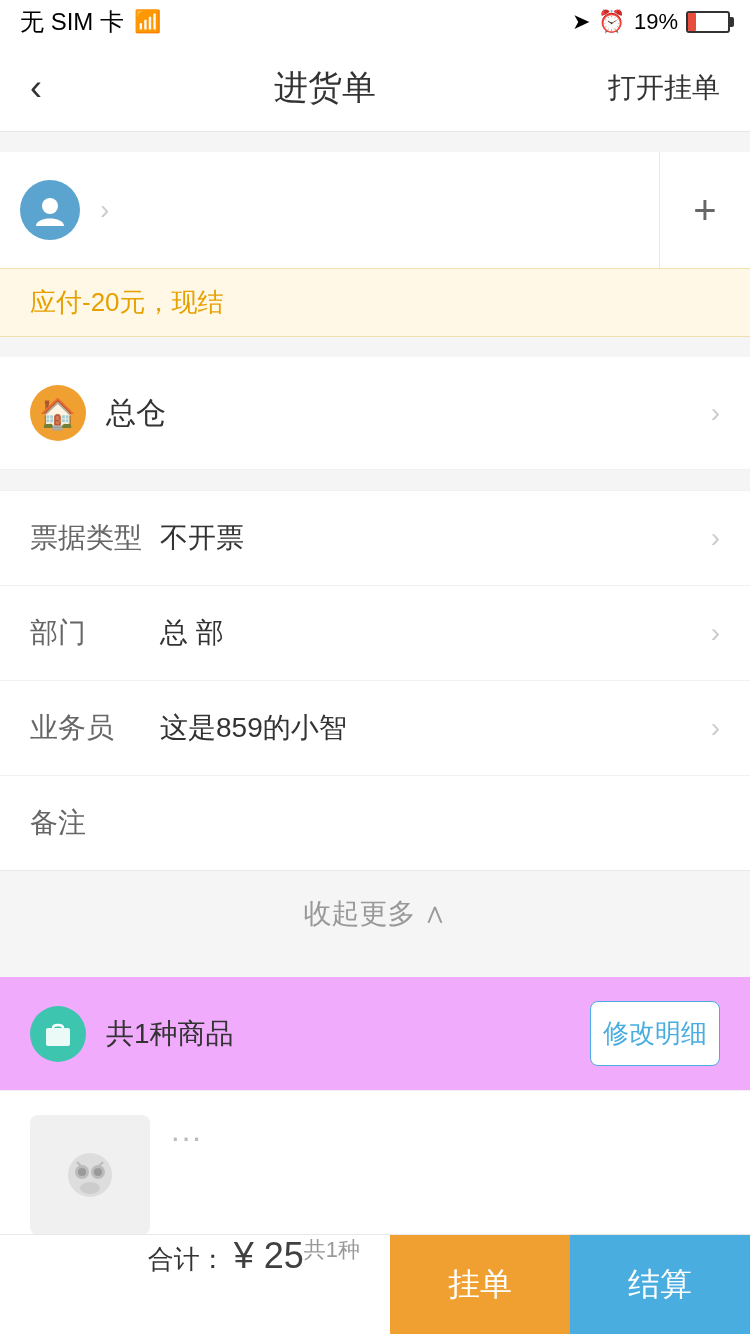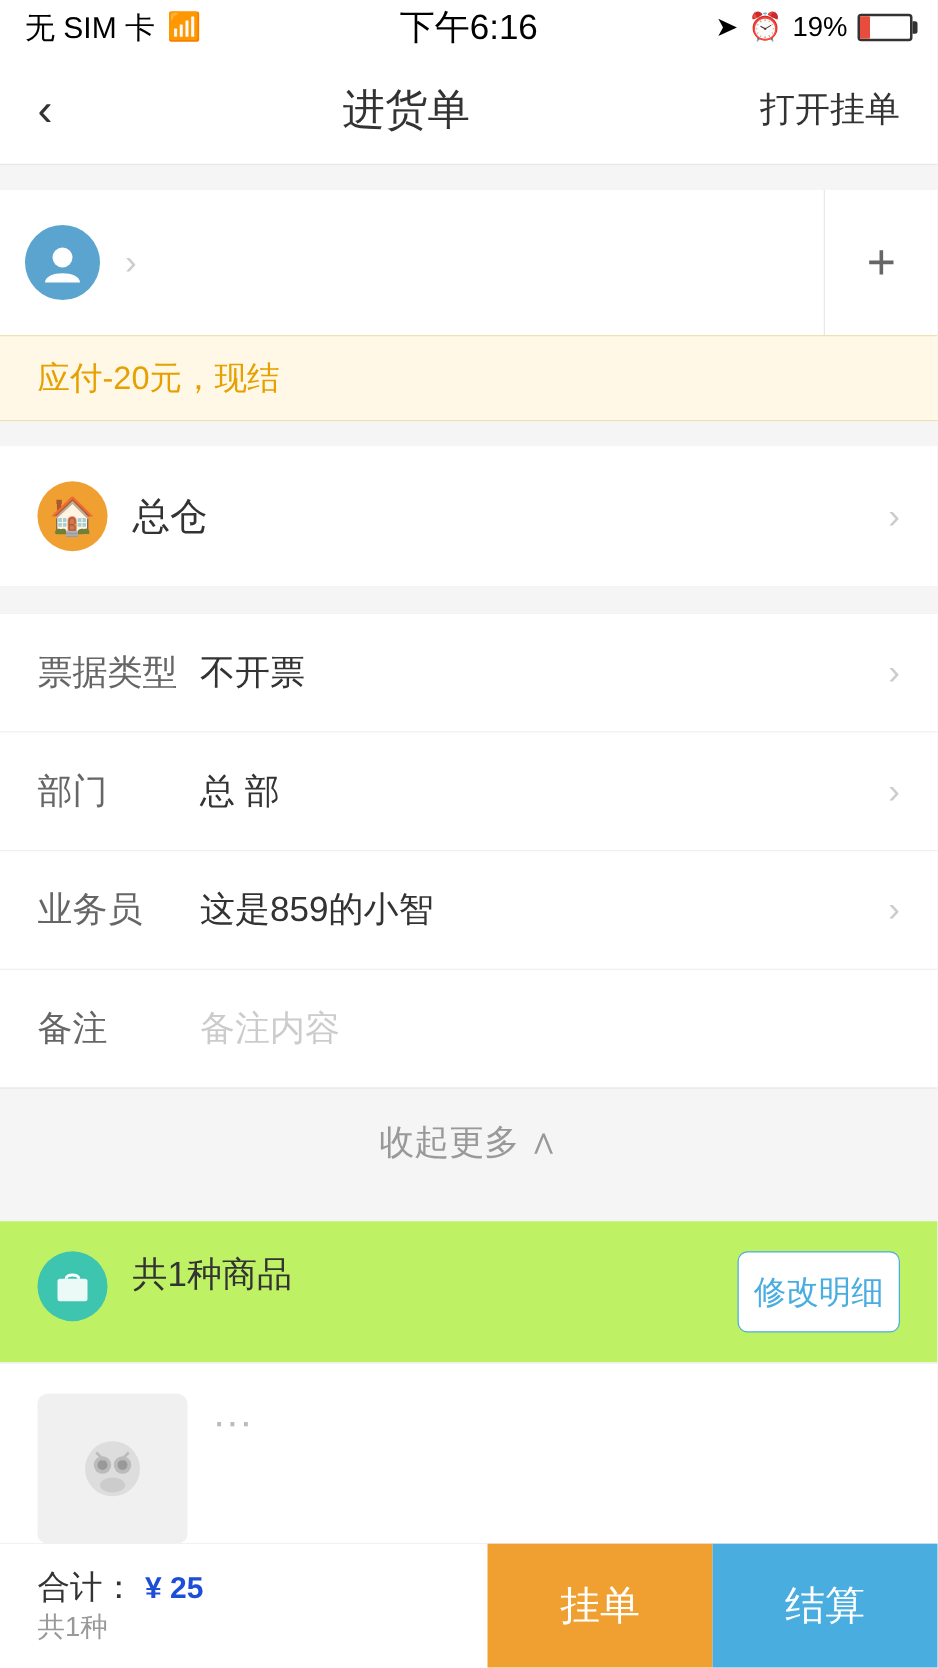--- a/index.html
+++ b/index.html
@@ -221,22 +221,23 @@
       align-items: center;
       justify-content: center;
       padding: 24px 30px;
       font-size: 28px;
       color: #999;
       border-top: 1px solid #e8e8e8;
     }
 
     
     .products-header {
-      background: #bef264;
-      display: flex;
+      background: #f0abfc;
+      display: flex;
+      align-items: center;
       padding: 24px 30px;
       gap: 20px;
     }
     .products-icon {
       width: 56px;
       height: 56px;
       border-radius: 50%;
       background: #3dc5b0;
       display: flex;
       align-items: center;
@@ -323,36 +324,35 @@
       width: 750px;
       height: 100px;
       display: flex;
       align-items: stretch;
       background: #fff;
       border-top: 1px solid #e8e8e8;
     }
     .bottom-total {
       flex: 1;
       display: flex;
-      flex-direction: column;
-      justify-content: center;
+      justify-content: flex-end;
       padding: 0 30px;
       background: #fff;
     }
     .total-line {
       font-size: 26px;
       color: #333;
       display: flex;
       align-items: baseline;
       gap: 8px;
     }
     .total-amount {
-      font-size: 24px;
-      font-weight: 700;
-      color: #1d4ed8;
+      font-size: 36px;
+      font-weight: 400;
+      color: #404040;
     }
     .total-sub {
       font-size: 22px;
       color: #999;
     }
     .btn-pending {
       width: 180px;
       background: #f0a030;
       color: #fff;
       font-size: 32px;
@@ -373,21 +373,20 @@
     }
   </style>
 </head>
 <body>
 
 <div class="status-bar">
   <div class="status-left">
     <span>无 SIM 卡</span>
     <span class="wifi-icon">📶</span>
   </div>
-  <span class="status-center">下午6:16</span>
   <div class="status-right">
     <span>➤</span>
     <span>⏰</span>
     <span>19%</span>
     <div class="battery">
       <div class="battery-fill"></div>
     </div>
   </div>
 </div>
 
@@ -435,21 +434,20 @@
     <span class="form-value">总 部</span>
     <span class="chevron">›</span>
   </div>
   <div class="form-row">
     <span class="form-label">业务员</span>
     <span class="form-value">这是859的小智</span>
     <span class="chevron">›</span>
   </div>
   <div class="form-row">
     <span class="form-label">备注</span>
-    <span class="form-placeholder">备注内容</span>
   </div>
 </div>
 
 <div class="collapse-bar">
   <span>收起更多 ∧</span>
 </div>
 
 <div class="section-divider"></div>
 
 <div class="products-header card">

